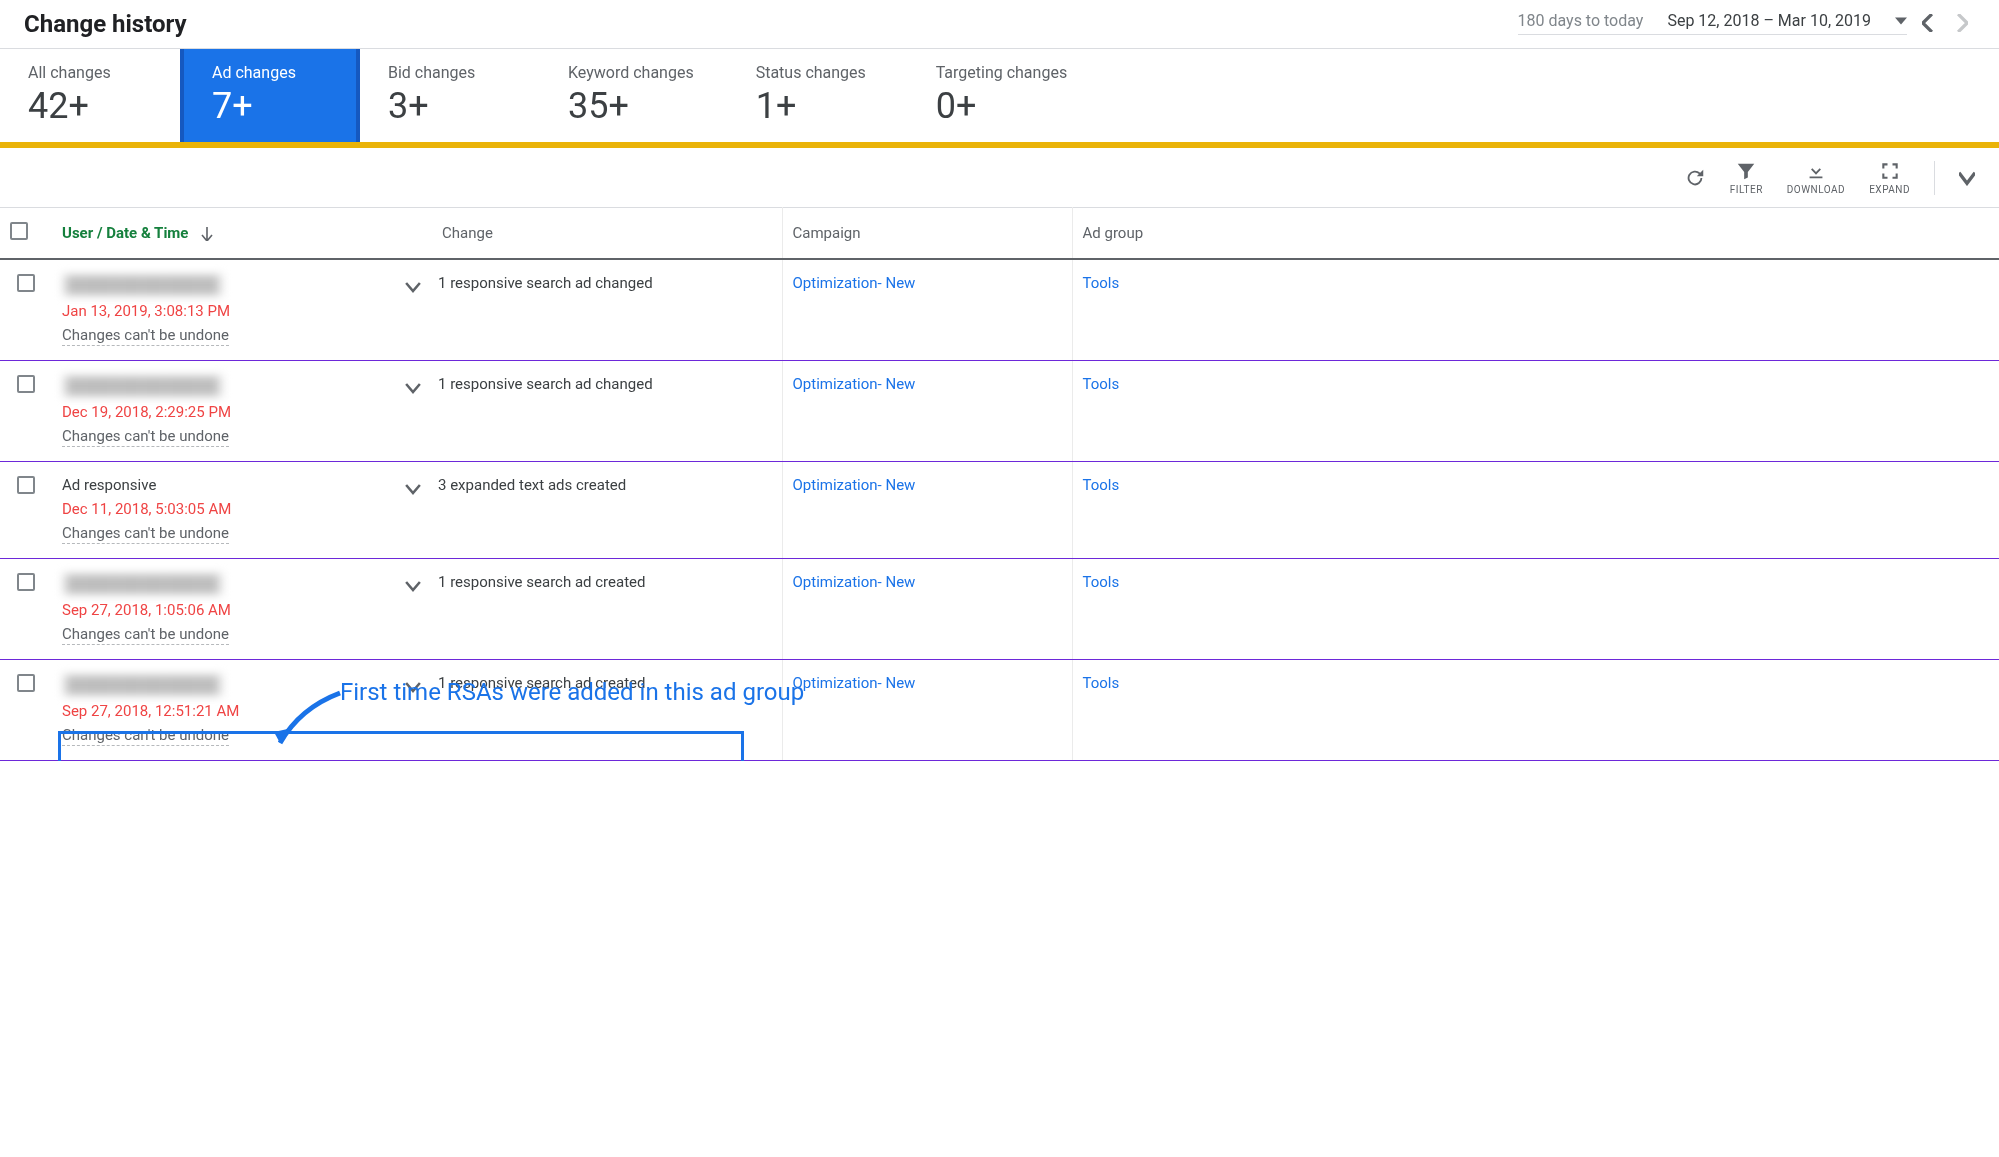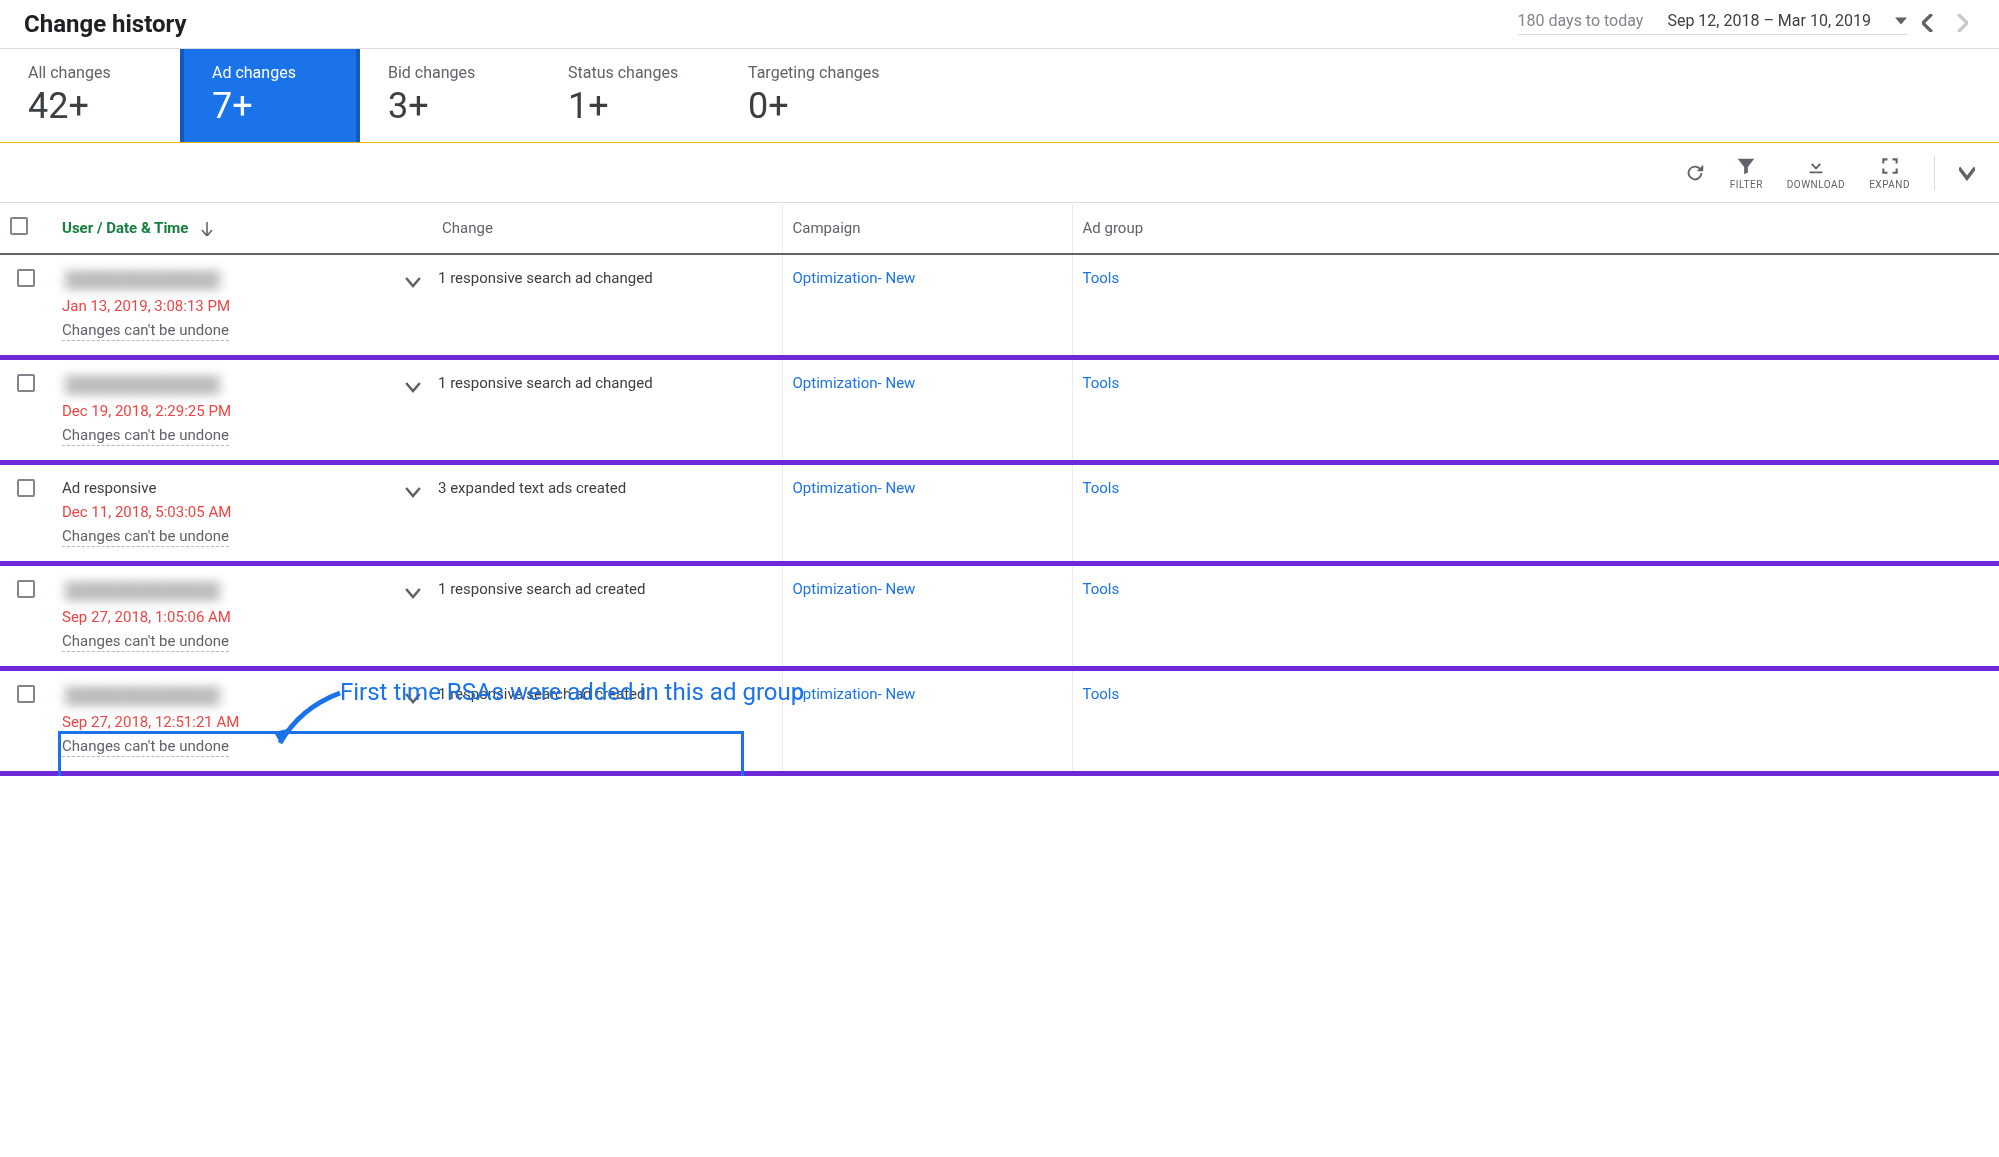--- a/index.html
+++ b/index.html
@@ -40,21 +40,21 @@
   .daterange .dr-text { color: #3c4043; }
   .nav-arrow {
     width: 26px; height: 26px;
     display: inline-flex; align-items:center; justify-content:center;
     color:#5f6368;
     cursor: pointer;
   }
   .nav-arrow.disabled { color:#c6c8ca; cursor:default;}
   .tabs {
     display: flex;
-    border-bottom: 1px solid #eab308;
+    border-bottom: 6px solid #eab308;
   }
   .tab {
     padding: 14px 34px 18px 28px;
     cursor: pointer;
     min-width: 180px;
   }
   .tab-label { font-size: 16px; color:#5f6368; }
   .tab-value { font-size: 36px; font-weight:400; color:#3c4043; margin-top:6px; line-height:1; }
   .tab.active {
     background:#1a73e8;
@@ -87,21 +87,21 @@
     text-align:left;
     font-weight:400;
     color:#5f6368;
     font-size:15px;
     padding: 14px 10px;
     border-bottom: 2px solid #5f6368;
   }
   table.grid th.sorted { font-weight:700; color:#15803d; }
   table.grid td {
     padding: 14px 10px;
-    border-bottom: 5px solid #6d28d9;
+    border-bottom: 1px solid #6d28d9;
     vertical-align: top;
     font-size:15px;
   }
   .col-check { width:52px; text-align:center; }
   .col-user { width: 340px; }
   .col-change { width: 390px; }
   .col-campaign { width: 290px; border-left:1px solid #ebebeb; }
   .col-adgroup { border-left:1px solid #ebebeb; }
   th.col-campaign, th.col-adgroup { border-left:1px solid #ebebeb; }
   .muted-line { color:#ef4444; }
@@ -185,20 +185,24 @@
       </div>
       <div class="tab active">
         <div class="tab-label">Ad changes</div>
         <div class="tab-value">7+</div>
       </div>
       <div class="tab">
         <div class="tab-label">Bid changes</div>
         <div class="tab-value">3+</div>
       </div>
       <div class="tab">
+        <div class="tab-label">Keyword changes</div>
+        <div class="tab-value">35+</div>
+      </div>
+      <div class="tab">
         <div class="tab-label">Status changes</div>
         <div class="tab-value">1+</div>
       </div>
       <div class="tab">
         <div class="tab-label">Targeting changes</div>
         <div class="tab-value">0+</div>
       </div>
     </div>
 
   <div class="toolbar">

